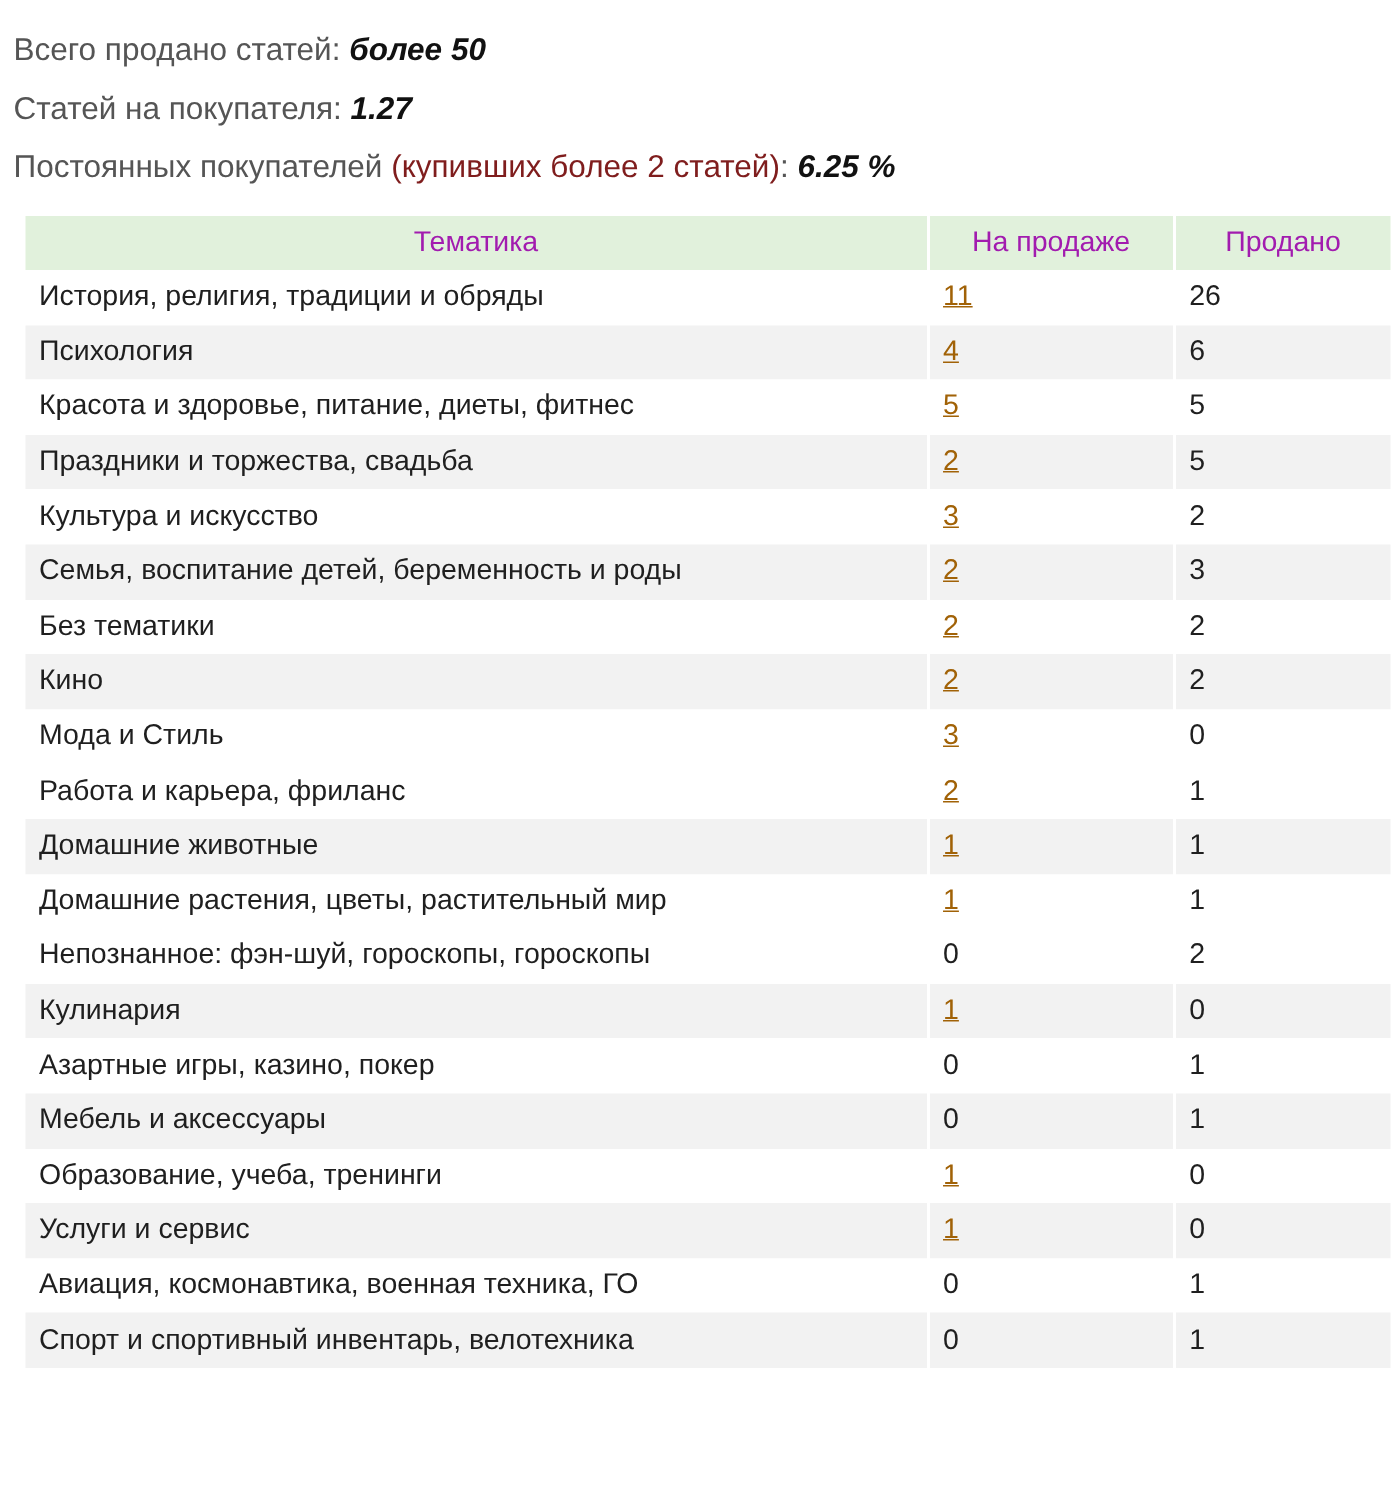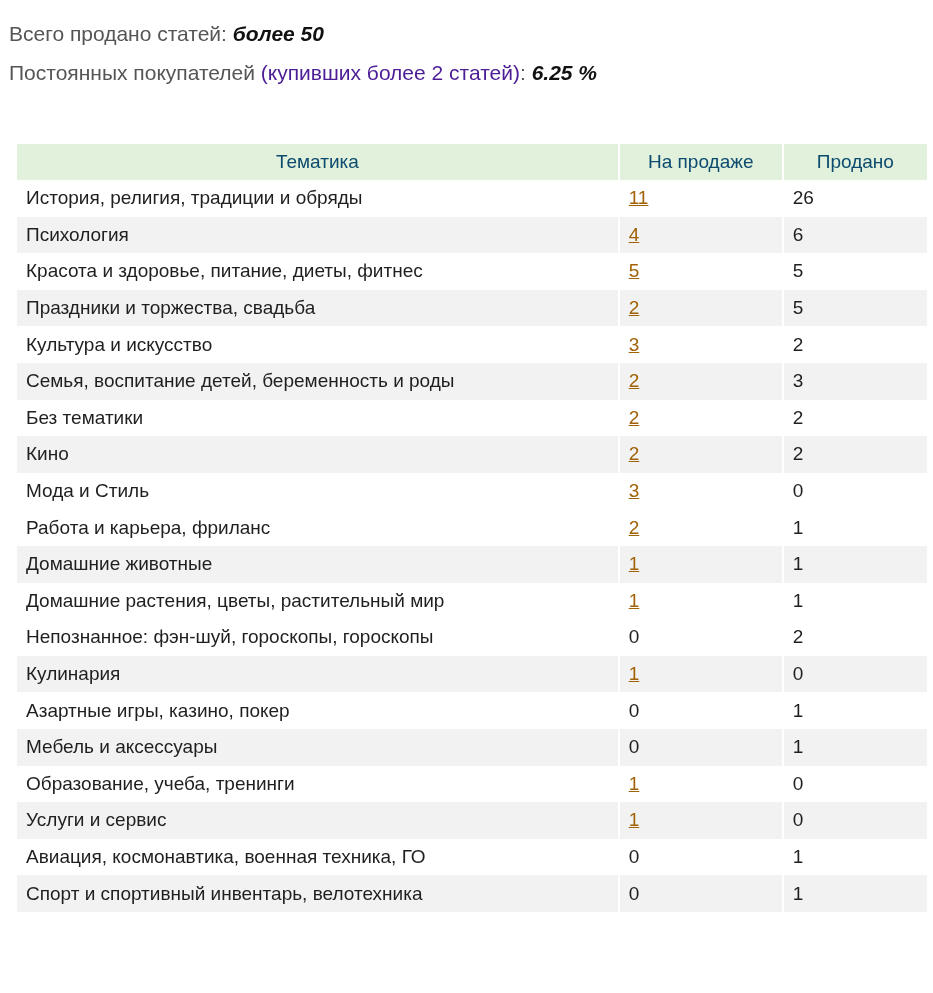--- a/index.html
+++ b/index.html
@@ -18,39 +18,39 @@
       padding: 14px 0 0 9px;
     }
     .stat-line {
       font-size: 21px;
       color: #555555;
       height: 39px;
       line-height: 39px;
       white-space: nowrap;
     }
     .stat-line .muted {
-      color: #4c1d95;
+      color: #7f1d1d;
     }
     .stat-line .value {
       color: #111111;
       font-weight: bold;
       font-style: italic;
     }
     table.topics {
       position: absolute;
       left: 15px;
       top: 144px;
       width: 914px;
       border-collapse: separate;
       border-spacing: 2px 0;
       font-size: 19px;
     }
     table.topics th {
       background: #e1f1dc;
-      color: #0c4a6e;
+      color: #a21caf;
       font-weight: normal;
       height: 36px;
       text-align: center;
       padding: 0;
     }
     table.topics td {
       height: 36.6px;
       padding: 0 0 0 9px;
       color: #1f1f1f;
       white-space: nowrap;
@@ -69,20 +69,23 @@
       text-decoration: underline;
       cursor: pointer;
     }
   </style>
 </head>
 <body>
 
 <div class="stats">
   <div class="stat-line">
     <span>Всего продано статей: </span><span class="value">более 50</span>
+  </div>
+  <div class="stat-line">
+    <span>Статей на покупателя: </span><span class="value">1.27</span>
   </div>
   <div class="stat-line">
     <span>Постоянных покупателей </span><span class="muted">(купивших более 2 статей)</span><span>: </span><span class="value">6.25 %</span>
   </div>
 </div>
 
 <table class="topics">
   <thead>
     <tr>
       <th class="col-topic">Тематика</th>

